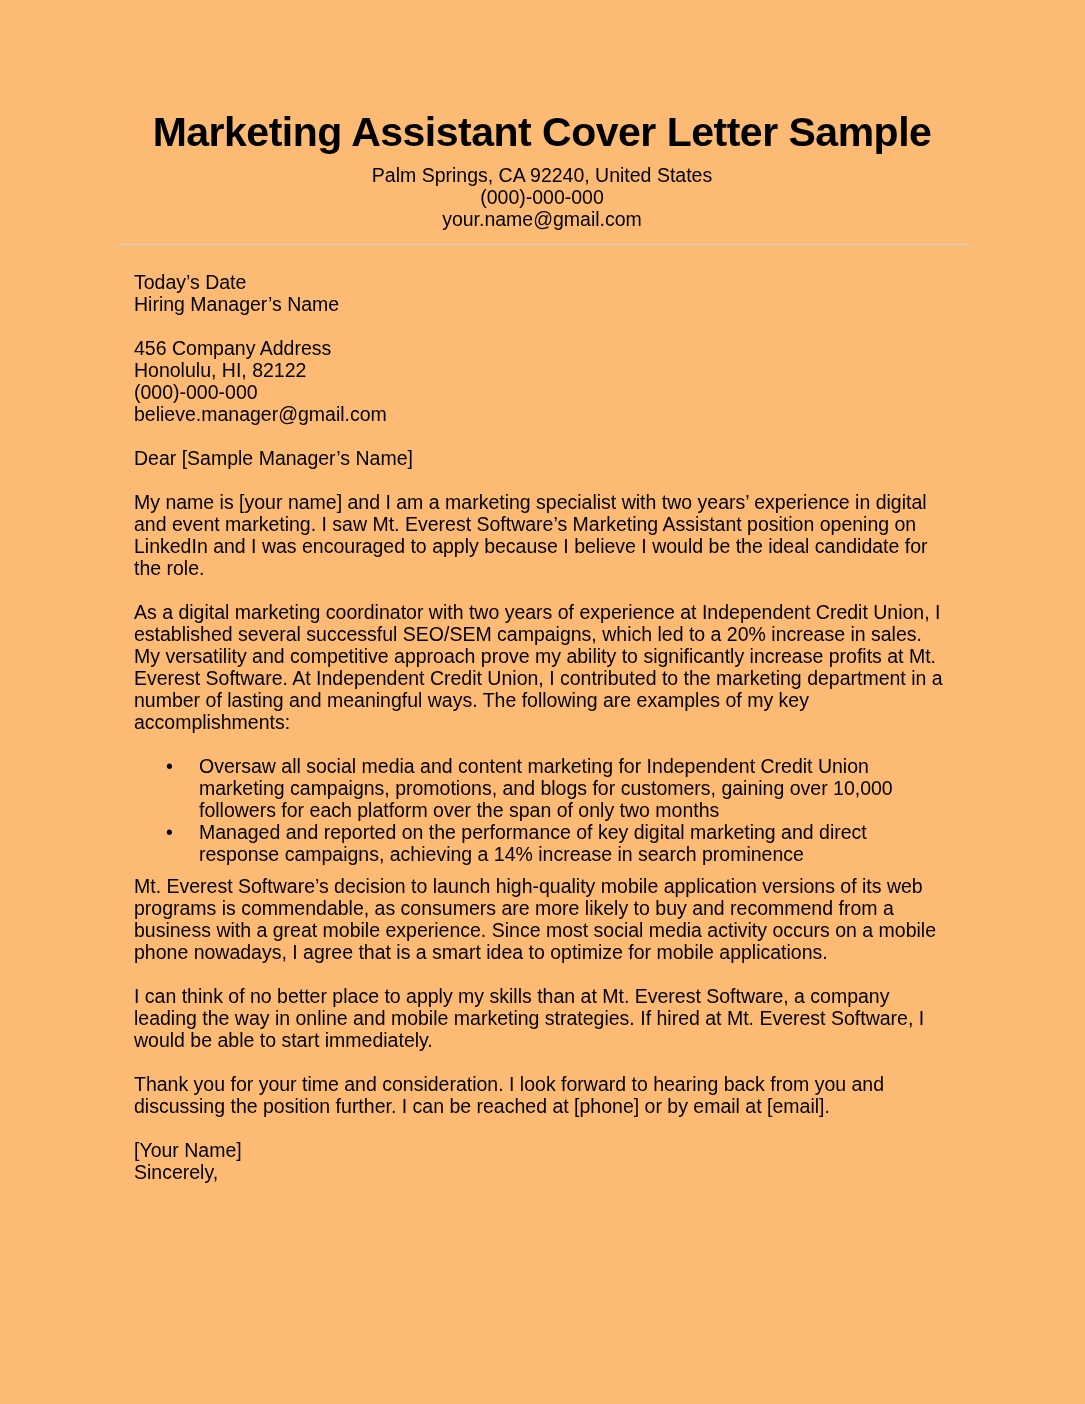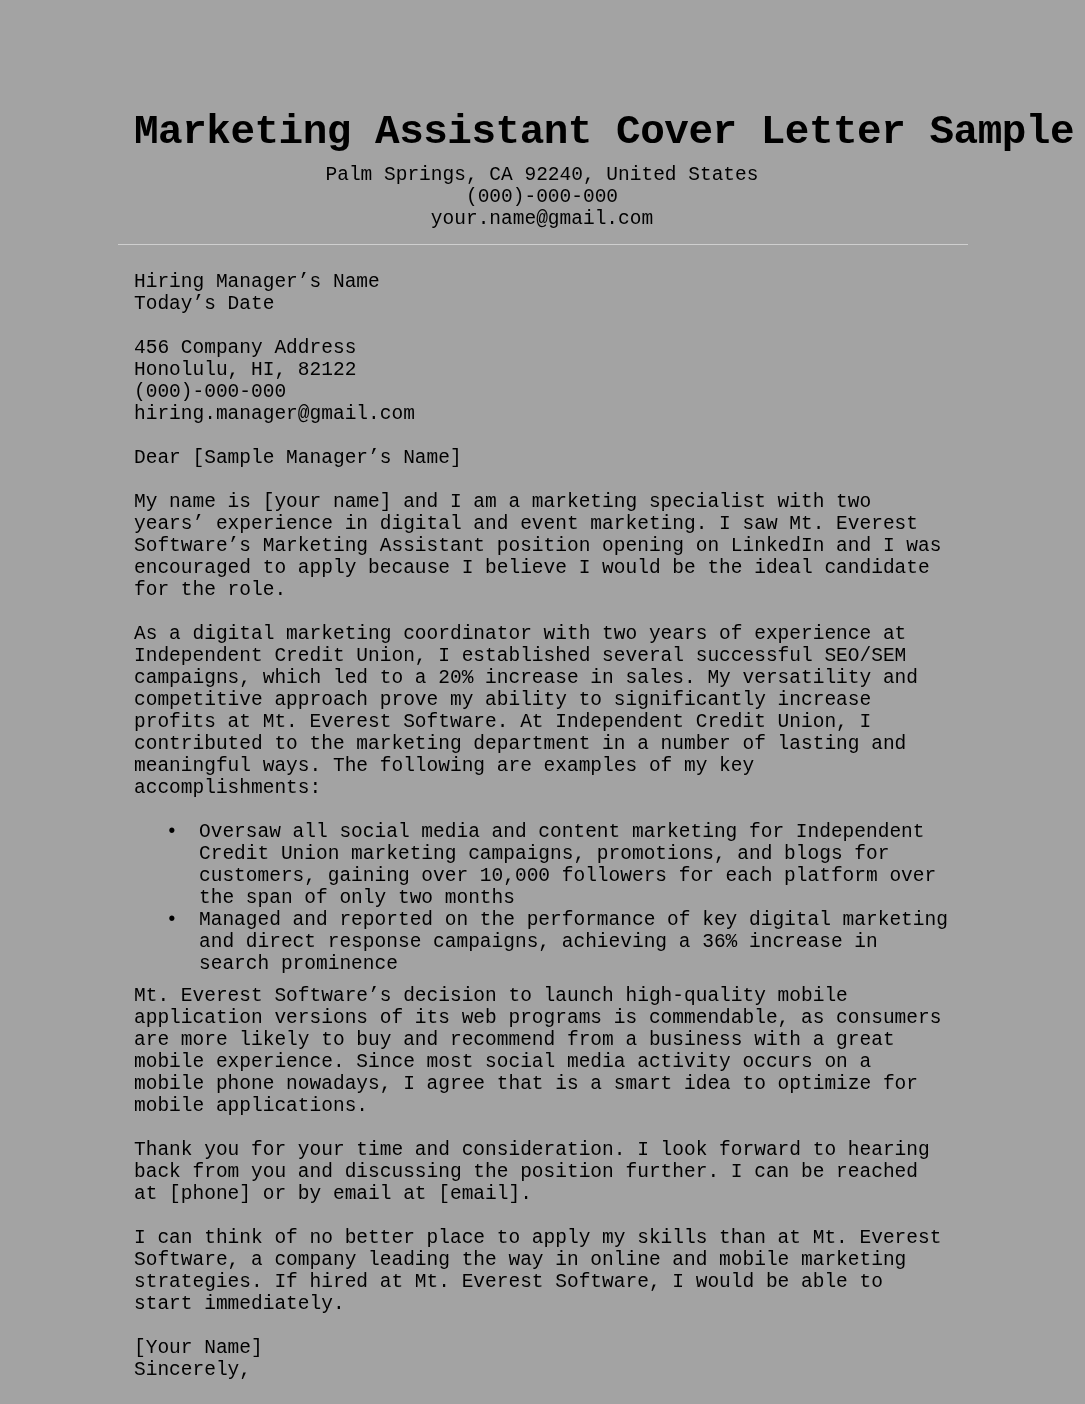--- a/index.html
+++ b/index.html
@@ -4,23 +4,23 @@
 <style>
   html, body {
     margin: 0;
     padding: 0;
     background: #ffffff;
   }
   .page {
     width: 1085px;
     height: 1404px;
     box-sizing: border-box;
-    background: #a3a3a3;
+    background: #fdba74;
     color: #000000;
-    font-family: Liberation Mono, monospace;
+    font-family: Liberation Sans, sans-serif;
     font-size: 19.5px;
     line-height: 22px;
     padding: 108px 135px 0 134px;
     overflow: hidden;
   }
   .doc-header {
     text-align: center;
   }
   .doc-title {
     font-size: 41px;
@@ -76,49 +76,49 @@
     <h1 class="doc-title">Marketing Assistant Cover Letter Sample</h1>
     <div class="contact-line">Palm Springs, CA 92240, United States</div>
     <div class="contact-line">(000)-000-000</div>
     <div class="contact-line">your.name@gmail.com</div>
   </div>
 
   <hr class="header-divider">
 
   <div class="letter-body">
 
+    <div class="line-block">Today’s Date</div>
     <div class="line-block">Hiring Manager’s Name</div>
-    <div class="line-block">Today’s Date</div>
 
     <div class="block-gap"></div>
 
     <div class="line-block">456 Company Address</div>
     <div class="line-block">Honolulu, HI, 82122</div>
     <div class="line-block">(000)-000-000</div>
-    <div class="line-block">hiring.manager@gmail.com</div>
+    <div class="line-block">believe.manager@gmail.com</div>
 
     <div class="block-gap"></div>
 
     <div class="line-block">Dear [Sample Manager’s Name]</div>
 
     <div class="block-gap"></div>
 
     <p class="para">My name is [your name] and I am a marketing specialist with two years’ experience in digital and event marketing. I saw Mt. Everest Software’s Marketing Assistant position opening on LinkedIn and I was encouraged to apply because I believe I would be the ideal candidate for the role.</p>
 
     <p class="para">As a digital marketing coordinator with two years of experience at Independent Credit Union, I established several successful SEO/SEM campaigns, which led to a 20% increase in sales. My versatility and competitive approach prove my ability to significantly increase profits at Mt. Everest Software. At Independent Credit Union, I contributed to the marketing department in a number of lasting and meaningful ways. The following are examples of my key accomplishments:</p>
 
     <ul class="accomplishments">
       <li>Oversaw all social media and content marketing for Independent Credit Union marketing campaigns, promotions, and blogs for customers, gaining over 10,000 followers for each platform over the span of only two months</li>
-      <li>Managed and reported on the performance of key digital marketing and direct response campaigns, achieving a 36% increase in search prominence</li>
+      <li>Managed and reported on the performance of key digital marketing and direct response campaigns, achieving a 14% increase in search prominence</li>
     </ul>
 
     <p class="para">Mt. Everest Software’s decision to launch high-quality mobile application versions of its web programs is commendable, as consumers are more likely to buy and recommend from a business with a great mobile experience. Since most social media activity occurs on a mobile phone nowadays, I agree that is a smart idea to optimize for mobile applications.</p>
 
+    <p class="para">I can think of no better place to apply my skills than at Mt. Everest Software, a company leading the way in online and mobile marketing strategies. If hired at Mt. Everest Software, I would be able to start immediately.</p>
+
     <p class="para">Thank you for your time and consideration. I look forward to hearing back from you and discussing the position further. I can be reached at [phone] or by email at [email].</p>
-
-    <p class="para">I can think of no better place to apply my skills than at Mt. Everest Software, a company leading the way in online and mobile marketing strategies. If hired at Mt. Everest Software, I would be able to start immediately.</p>
 
     <div class="line-block">[Your Name]</div>
     <div class="line-block">Sincerely,</div>
 
   </div>
 
 </div>
 
 </body></html>

